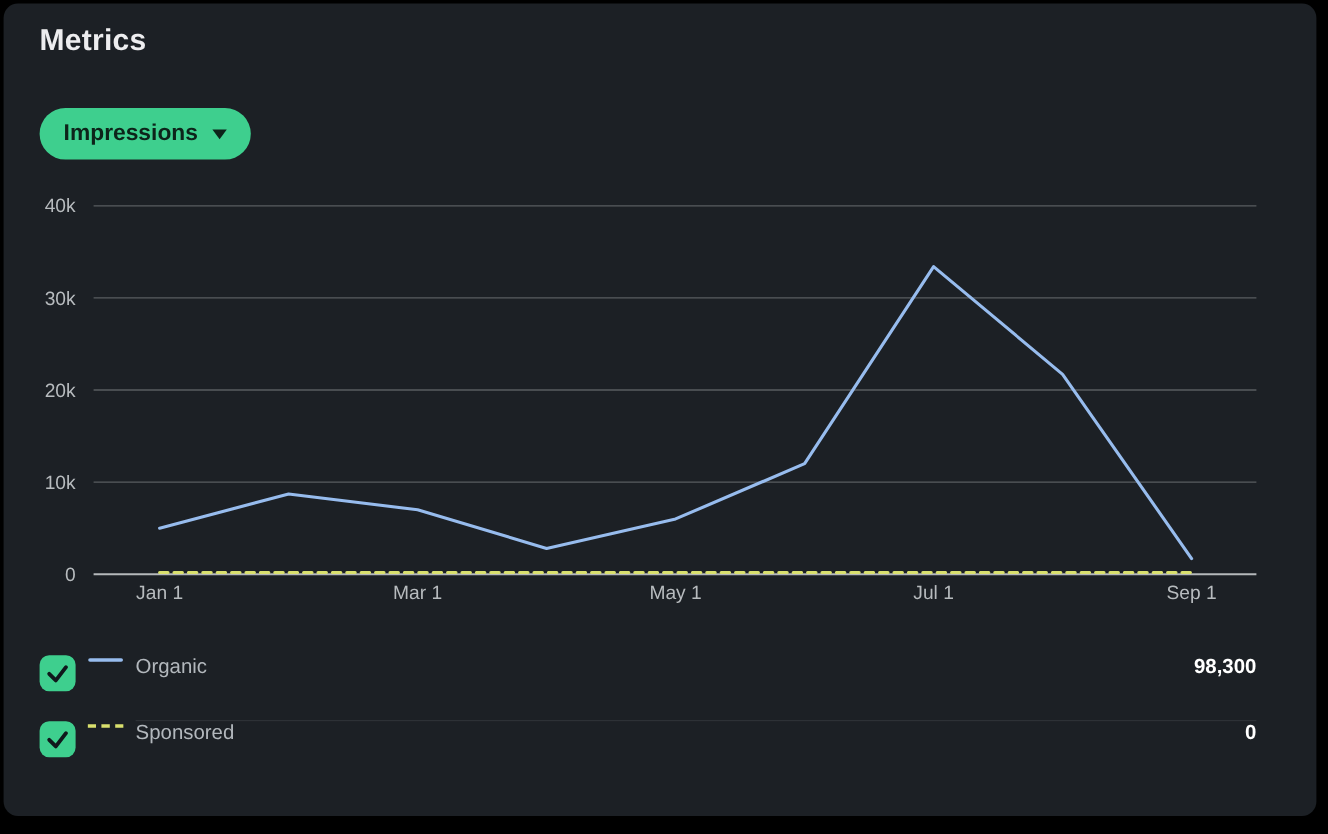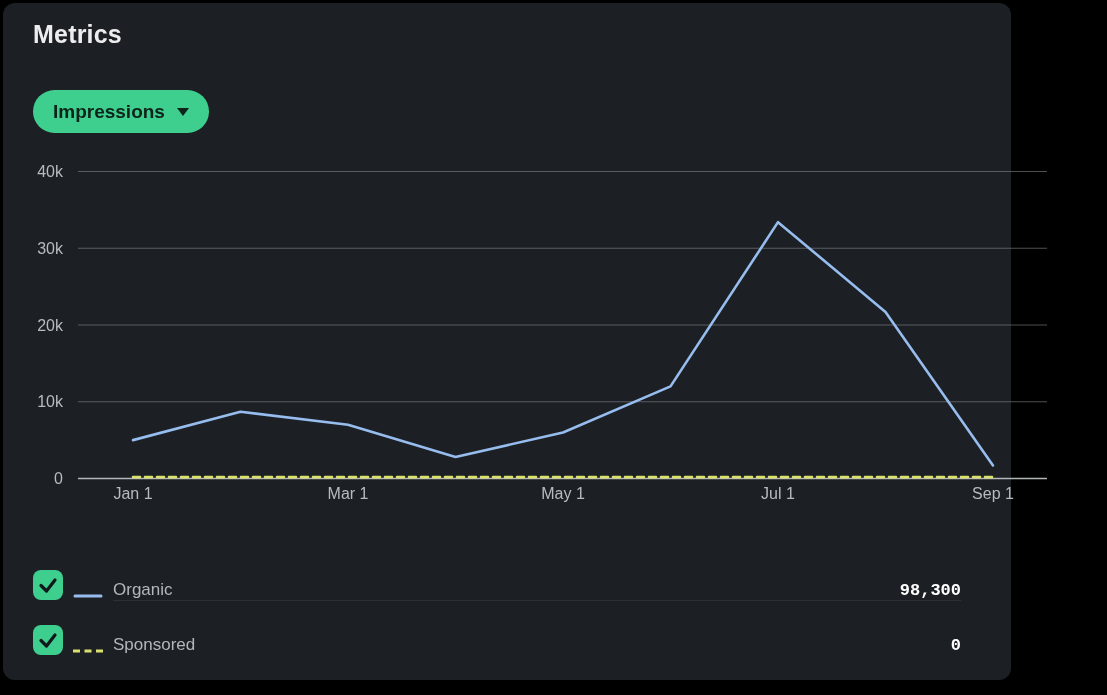--- a/index.html
+++ b/index.html
@@ -2,21 +2,21 @@
 <html><head>
 <meta charset="utf-8">
 <style>
   html,body{margin:0;padding:0;}
   body{
     width:1107px;height:695px;background:#000;
     font-family:"Liberation Sans","DejaVu Sans",sans-serif;
     position:relative;overflow:hidden;
   }
   .card{
-    position:absolute;left:3px;top:3px;width:1008px;height:677px;
+    position:absolute;left:3px;top:3px;width:1094px;height:677px;
     background:#1c2025;border-radius:12px;
   }
   .page-title{
     position:absolute;left:30px;top:17px;
     font-size:25px;font-weight:700;color:#ededef;letter-spacing:.2px;
   }
   .metric-pill{
     position:absolute;left:30px;top:87px;height:43px;
     display:flex;align-items:center;gap:12px;padding:0 20px;
     background:#3ecf8e;border:none;border-radius:22px;
@@ -25,28 +25,28 @@
     text-align:right;
   }
   .caret{
     width:0;height:0;
     border-left:6.5px solid transparent;border-right:6.5px solid transparent;
     border-top:8px solid #0d241a;
   }
   #chart-svg{position:absolute;left:0;top:147px;display:block;}
   #chart-svg text{font-family:"Liberation Sans","DejaVu Sans",sans-serif;}
   .legend{position:absolute;left:30px;right:50px;top:543px;}
-  .legend-row{display:flex;align-items:flex-end;height:54px;gap:10px;}
+  .legend-row{display:flex;align-items:flex-start;height:54px;gap:10px;}
   .checkbox{
     width:30px;height:30px;border-radius:8px;background:#3ecf8e;
     display:flex;align-items:center;justify-content:center;cursor:pointer;flex:none;
   }
   .swatch{flex:none;display:block;}
   .legend-label{font-size:17px;color:#b2b7bc;}
-  .legend-value{margin-left:auto;font-size:17px;font-weight:700;color:#ffffff;font-family:Liberation Mono, monospace;}
+  .legend-value{margin-left:auto;font-size:17px;font-weight:700;color:#ffffff;}
   .legend-divider{height:1px;background:#2d3136;margin-left:80px;}
 </style>
 </head>
 <body>
 
 <div class="card">
 
   <div class="page-title">Metrics</div>
 
   <button class="metric-pill">

